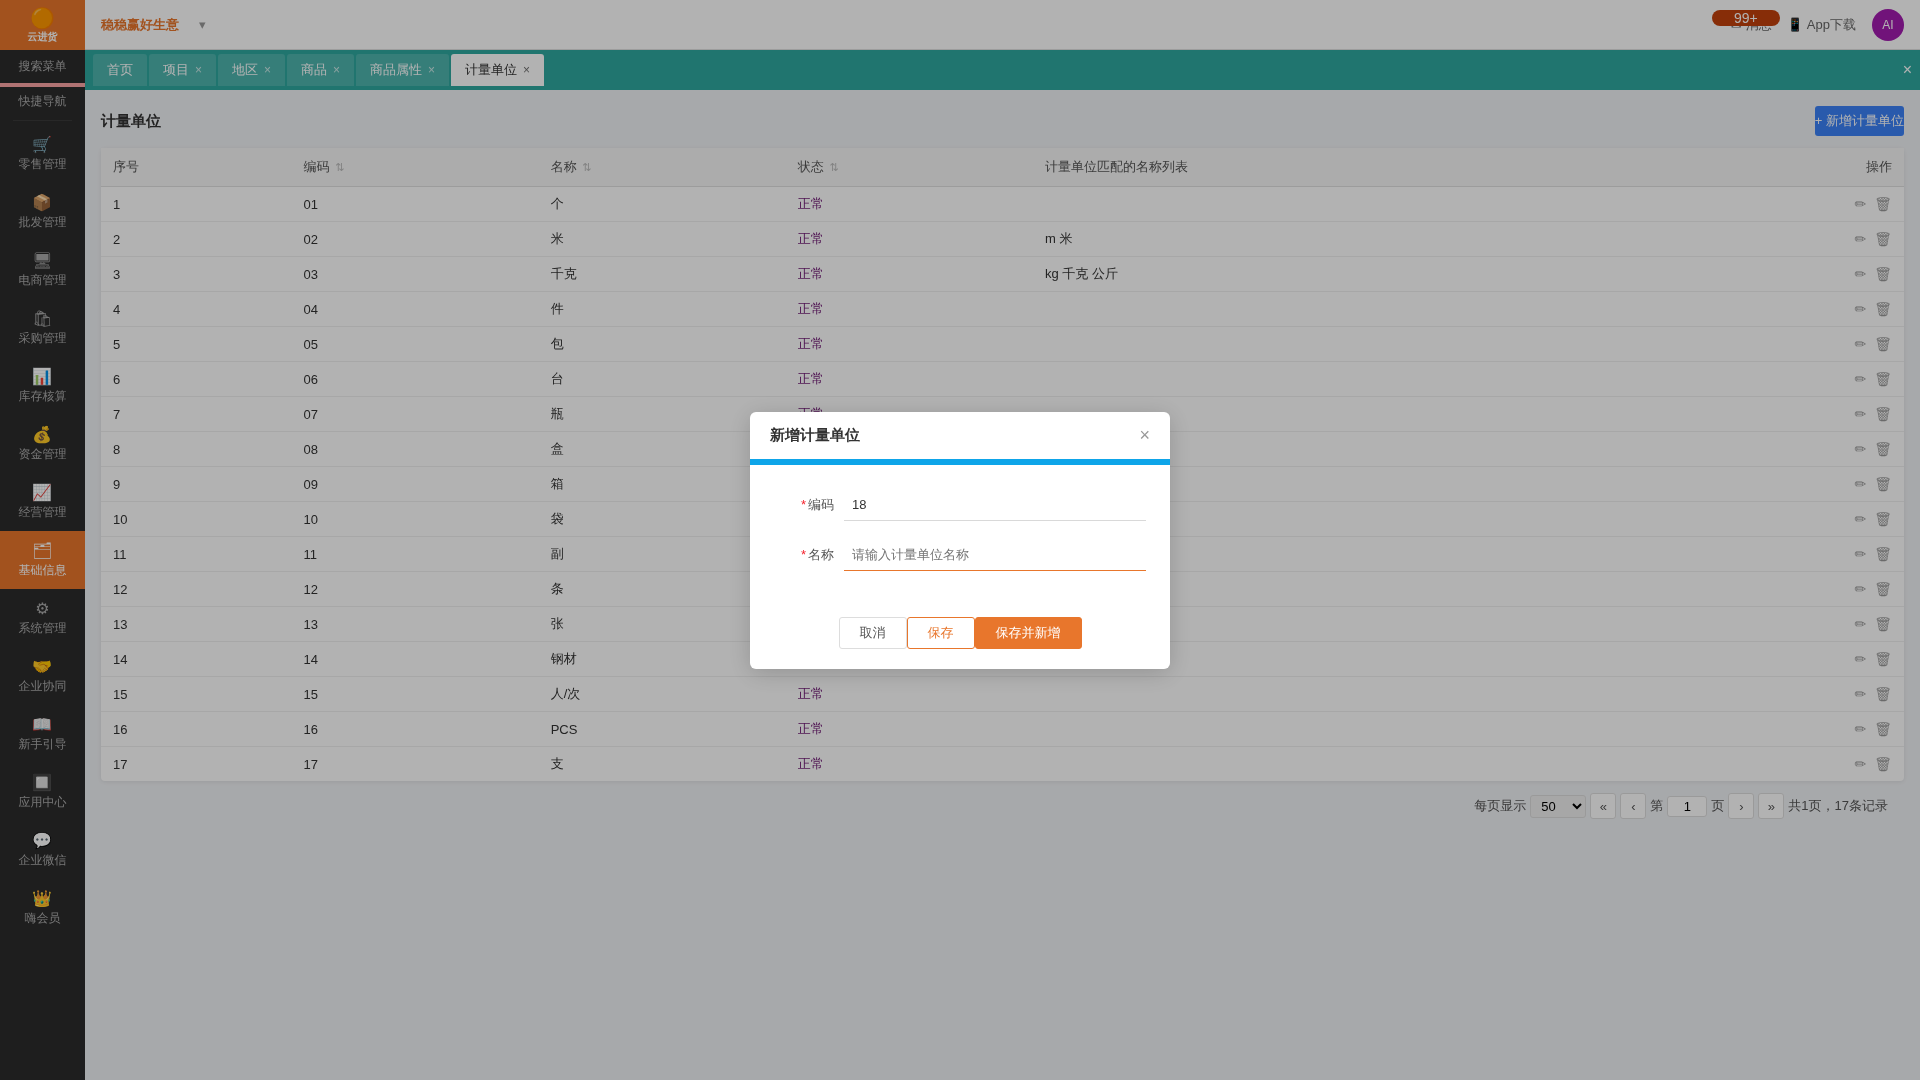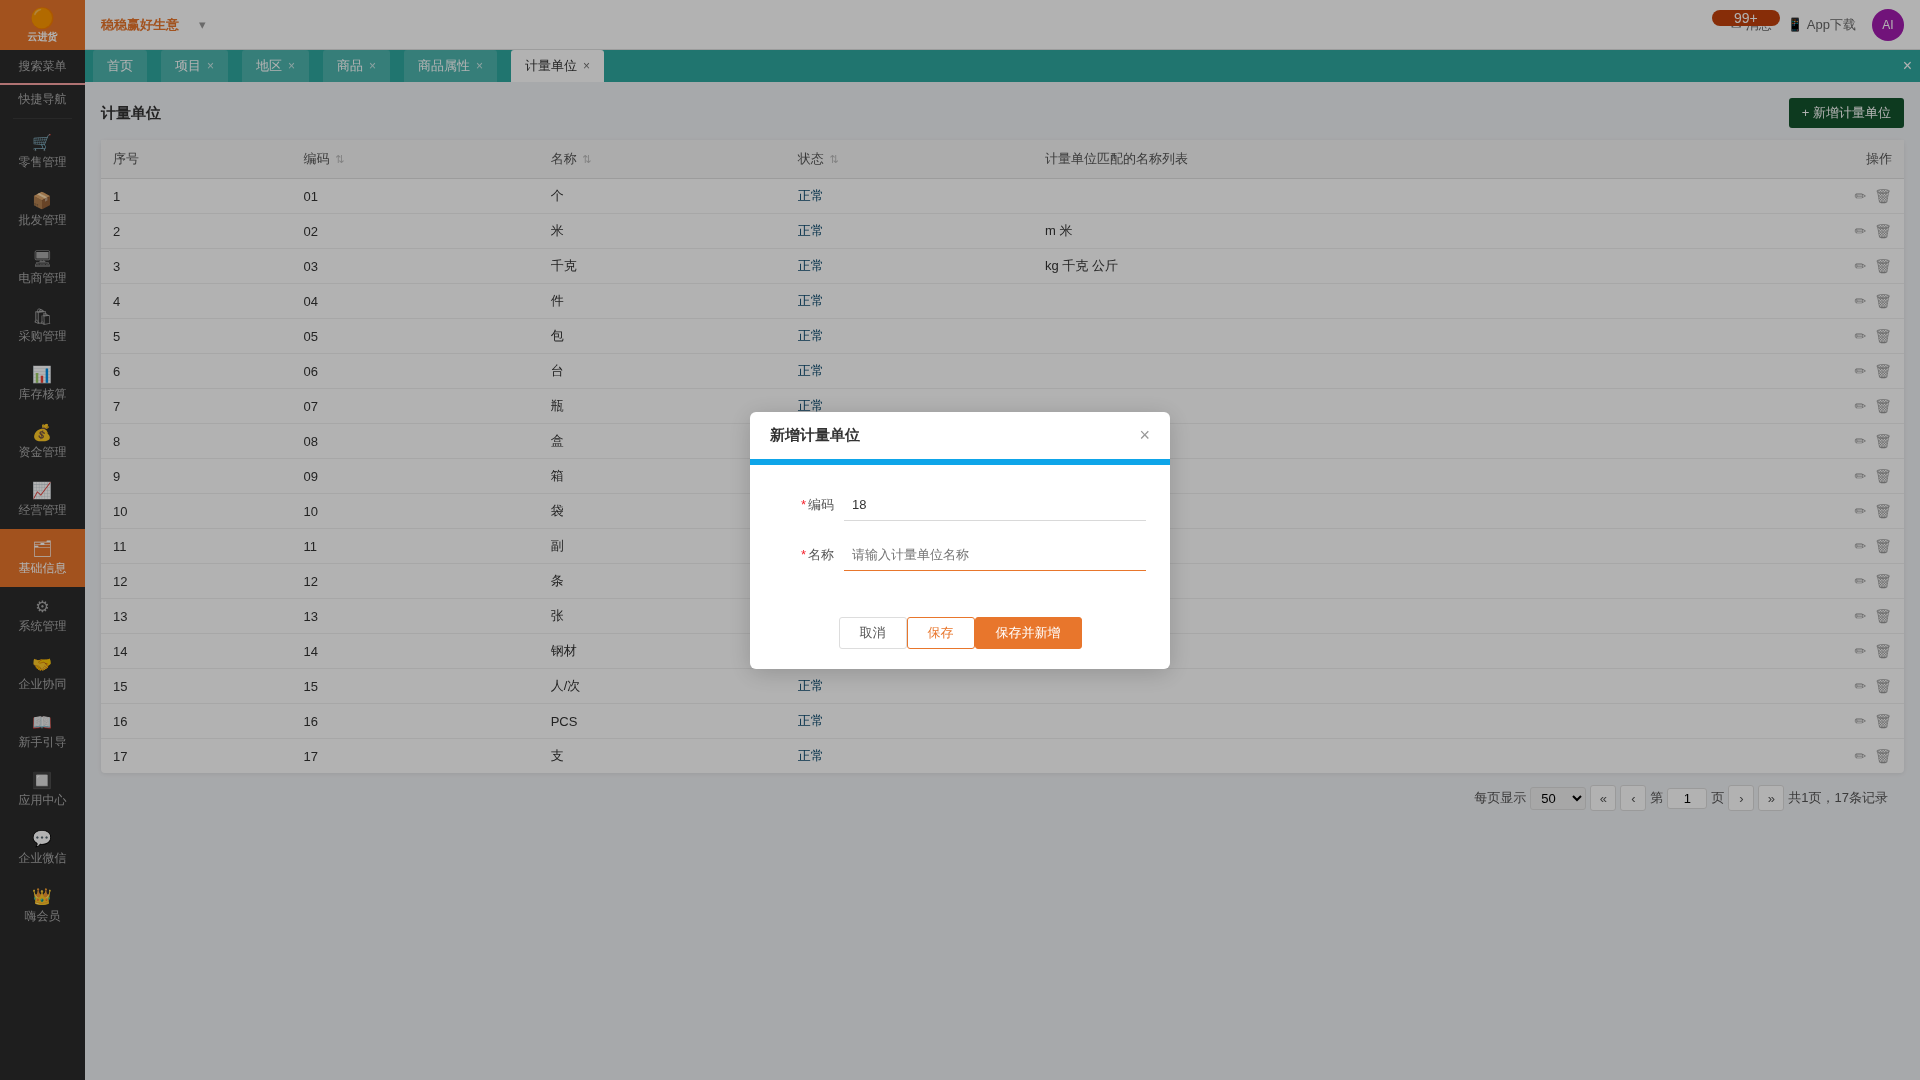--- a/index.html
+++ b/index.html
@@ -3,62 +3,62 @@
   <meta charset="utf-8">
   <style>
     * { margin: 0; padding: 0; box-sizing: border-box; }
     body { font-family: 'Microsoft YaHei', sans-serif; font-size: 13px; background: #f0f2f5; color: #333; width: 1920px; height: 1080px; overflow: hidden; display: flex; }
 
     
     .sidebar { width: 85px; background: #2c2c2c; height: 1080px; display: flex; flex-direction: column; align-items: center; flex-shrink: 0; }
     .sidebar-logo { width: 85px; height: 50px; background: #e8762c; display: flex; align-items: center; justify-content: center; color: white; font-size: 12px; font-weight: bold; }
     .sidebar-logo-inner { display: flex; flex-direction: column; align-items: center; }
     .sidebar-logo-text { font-size: 10px; color: white; }
-    .sidebar-search { width: 100%; padding: 8px 8px; text-align: center; color: #aaa; font-size: 12px; cursor: pointer; border-bottom: 2px solid #fca5a5; }
+    .sidebar-search { width: 100%; padding: 8px 8px; text-align: center; color: #aaa; font-size: 12px; cursor: pointer; border-bottom: 4px solid #fca5a5; }
     .sidebar-nav { width: 100%; padding: 6px 0; text-align: center; color: #aaa; font-size: 12px; cursor: pointer; }
     .sidebar-item { width: 100%; padding: 10px 0; text-align: center; color: #aaa; font-size: 12px; cursor: pointer; display: flex; flex-direction: column; align-items: center; gap: 2px; }
     .sidebar-item.active { background: #e8762c; color: white; }
     .sidebar-item .item-icon { font-size: 16px; }
     .sidebar-divider { width: 70%; height: 1px; background: #3a3a3a; margin: 4px auto; }
 
     
     .main { flex: 1; display: flex; flex-direction: column; height: 1080px; overflow: hidden; }
 
     
     .topbar { height: 50px; background: #fff; display: flex; align-items: center; justify-content: space-between; padding: 0 16px; border-bottom: 1px solid #e0e0e0; flex-shrink: 0; }
     .topbar-left { display: flex; align-items: center; gap: 20px; color: #666; font-size: 13px; }
     .topbar-right { display: flex; align-items: center; gap: 16px; }
     .topbar-msg { display: flex; align-items: center; gap: 4px; color: #666; font-size: 13px; cursor: pointer; position: relative; }
     .badge { background: #c2410c; color: white; border-radius: 10px; font-size: 14px; padding: 0 22px; position: absolute; top: -6px; right: -8px; }
     .topbar-app { color: #666; font-size: 13px; cursor: pointer; }
     .topbar-avatar { width: 32px; height: 32px; border-radius: 50%; background: #a21caf; display: flex; align-items: center; justify-content: center; color: white; font-size: 12px; cursor: pointer; }
 
     
-    .tabbar { height: 32px; background: #2fa8a0; display: flex; align-items: center; padding: 4px 8px; gap: 14px; flex-shrink: 0; }
+    .tabbar { height: 40px; background: #2fa8a0; display: flex; align-items: center; padding: 4px 8px; gap: 2px; flex-shrink: 0; }
     .tab { height: 32px; padding: 0 14px; border-radius: 3px 3px 0 0; display: flex; align-items: center; gap: 6px; font-size: 13px; color: white; cursor: pointer; background: rgba(255,255,255,0.15); }
     .tab.active { background: white; color: #333; }
     .tab-close { font-size: 12px; color: inherit; opacity: 0.7; }
     .tabbar-close-btn { margin-left: auto; color: white; font-size: 16px; cursor: pointer; }
 
     
     .content { flex: 1; padding: 16px; overflow: auto; position: relative; }
 
     
     .page-header { display: flex; align-items: center; justify-content: space-between; margin-bottom: 12px; }
     .page-title { font-size: 15px; font-weight: bold; color: #333; }
-    .btn-add { background: #14532d; color: white; border: none; padding: 6px 13px; border-radius: 3px; font-size: 13px; cursor: pointer; font-family: inherit; text-align: center; }
+    .btn-add { background: #3b82f6; color: white; border: none; padding: 6px 0; border-radius: 3px; font-size: 13px; cursor: pointer; font-family: inherit; text-align: center; }
 
     
     .table-wrap { background: white; border-radius: 4px; box-shadow: 0 1px 4px rgba(0,0,0,0.08); }
     table { width: 100%; border-collapse: collapse; }
     thead tr { background: #f7f7f7; }
     th { padding: 10px 12px; text-align: left; font-size: 13px; color: #555; border-bottom: 1px solid #e0e0e0; font-weight: normal; white-space: nowrap; }
     td { padding: 8px 12px; font-size: 13px; color: #333; border-bottom: 1px solid #f0f0f0; }
     tr:last-child td { border-bottom: none; }
-    .status-normal { color: #0c4a6e; font-size: 13px; }
+    .status-normal { color: #701a75; font-size: 13px; }
     .action-icons { display: flex; gap: 8px; align-items: center; justify-content: flex-end; }
     .action-icon { color: #999; cursor: pointer; font-size: 14px; }
 
     
     .pagination { display: flex; align-items: center; justify-content: flex-end; padding: 12px 16px; gap: 4px; font-size: 13px; color: #555; }
     .pagination select { padding: 2px 6px; border: 1px solid #ddd; border-radius: 3px; font-size: 13px; }
     .pagination-btn { width: 26px; height: 26px; display: flex; align-items: center; justify-content: center; border: 1px solid #ddd; border-radius: 3px; cursor: pointer; background: white; color: #555; }
     .pagination-input { width: 40px; text-align: center; border: 1px solid #ddd; border-radius: 3px; padding: 2px 4px; font-size: 13px; }
 
     

